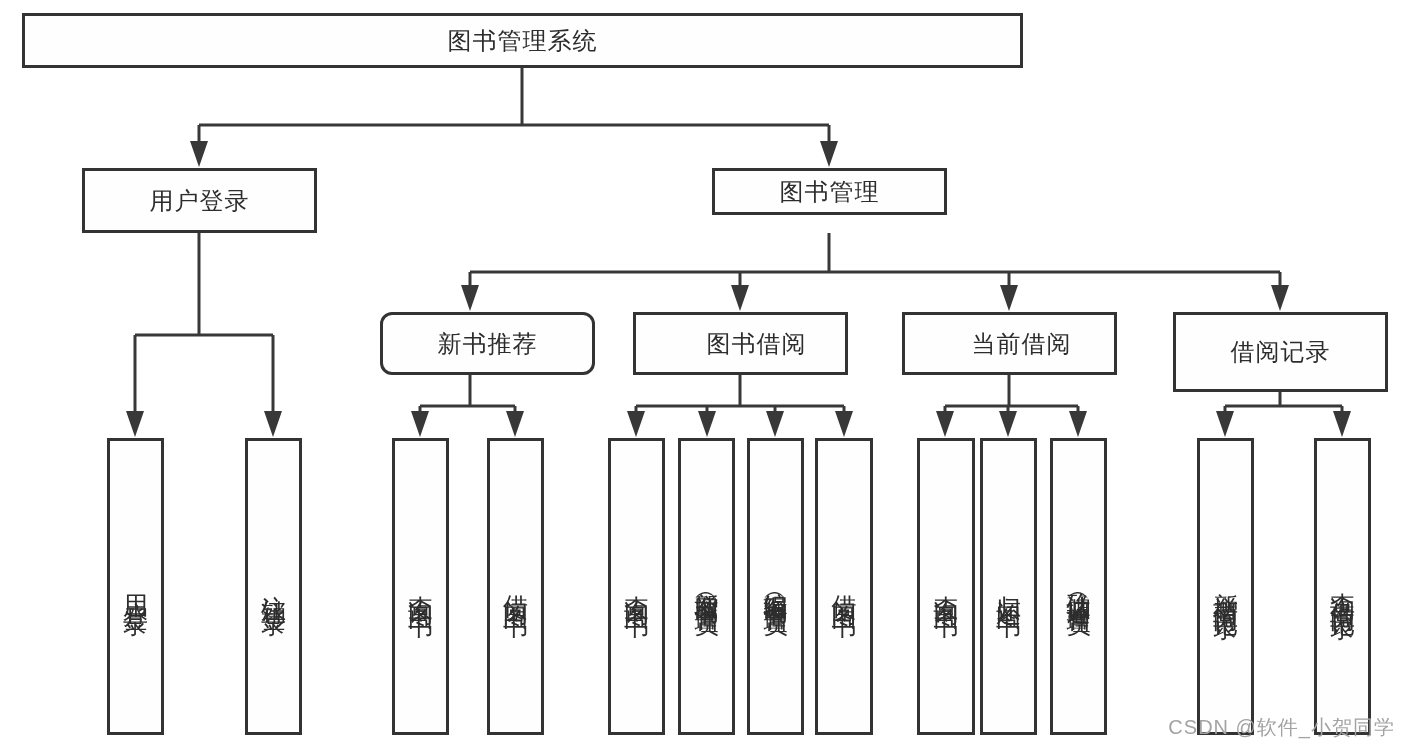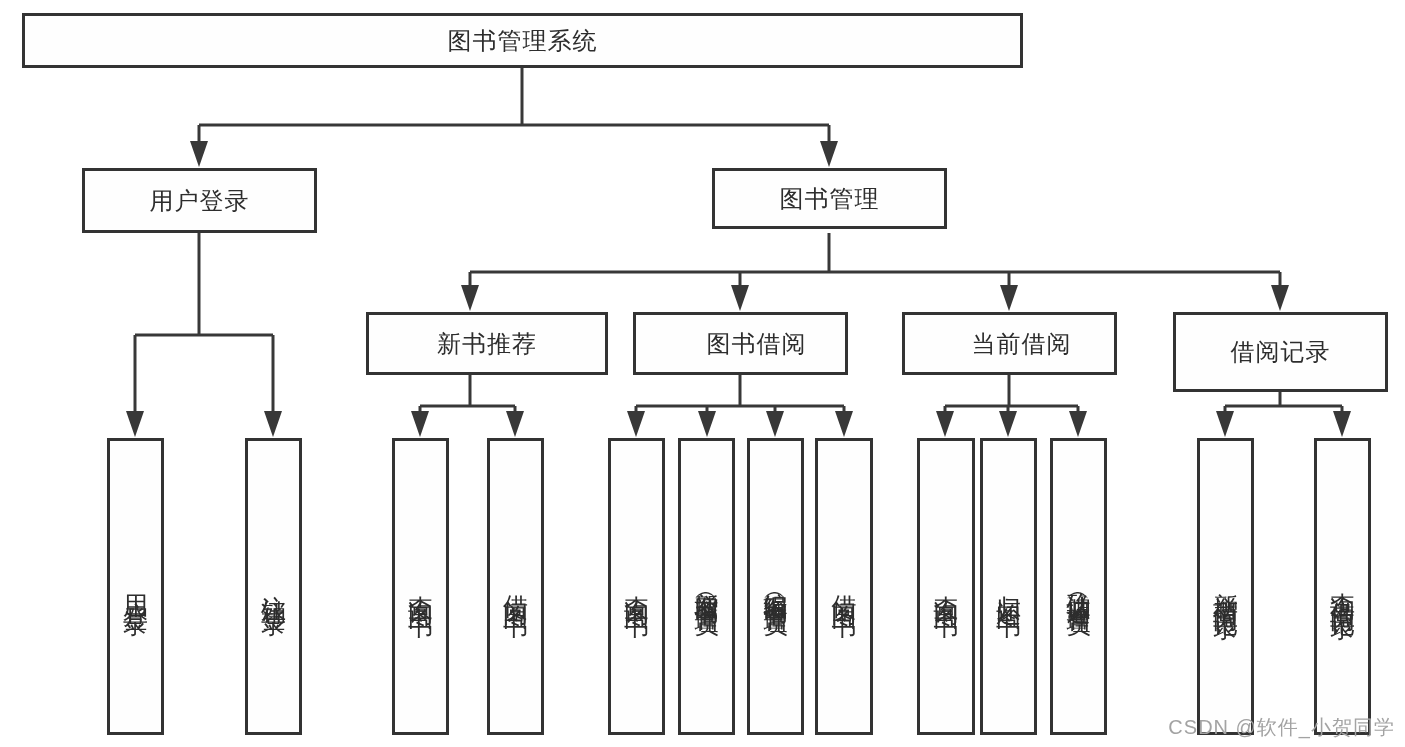--- a/index.html
+++ b/index.html
@@ -114,25 +114,25 @@
       <path d="M1333,411 L1351,411 L1342,437 Z" fill="#383838"></path>
     </svg>
 
   <div class="box" style="left:22px;top:13px;width:1001px;height:55px;">
     <span class="hlabel">图书管理系统</span>
   </div>
 
   <div class="box" style="left:82px;top:168px;width:235px;height:65px;">
     <span class="hlabel">用户登录</span>
   </div>
-  <div class="box" style="left:712px;top:168px;width:235px;height:61px;">
+  <div class="box" style="left:712px;top:168px;width:235px;height:47px;">
     <span class="hlabel">图书管理</span>
   </div>
 
-  <div class="box" style="left:366px;top:312px;width:242px;height:63px;">
+  <div class="box" style="left:380px;top:312px;width:215px;height:63px;border-radius:12px;">
     <span class="hlabel">新书推荐</span>
   </div>
   <div class="box" style="left:633px;top:312px;width:215px;height:63px;padding-left:32px;">
     <span class="hlabel">图书借阅</span>
   </div>
   <div class="box" style="left:902px;top:312px;width:215px;height:63px;padding-left:24px;">
     <span class="hlabel">当前借阅</span>
   </div>
   <div class="box" style="left:1173px;top:312px;width:215px;height:80px;">
     <span class="hlabel">借阅记录</span>

